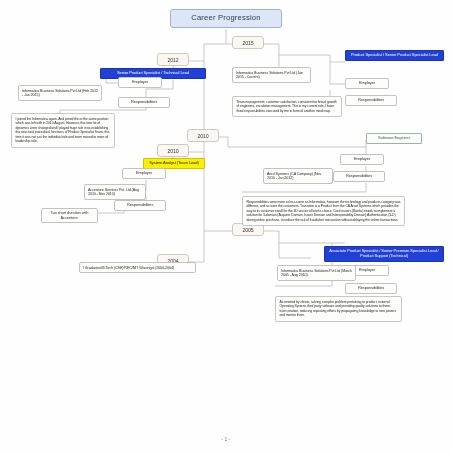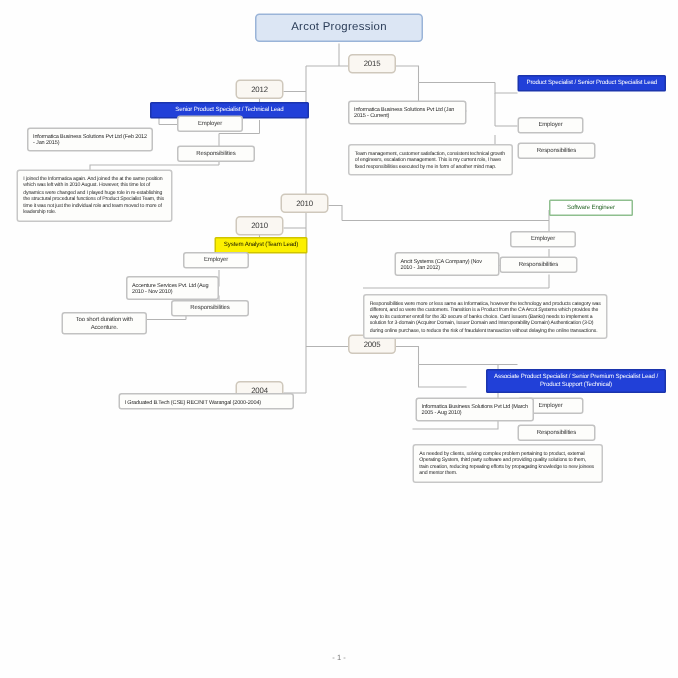--- a/index.html
+++ b/index.html
@@ -163,21 +163,21 @@
       <path d="M332,256 L332,268"></path>
       <path d="M345,268 L332,268"></path>
       <path d="M311,258 L279,258 L279,243"></path>
       <path d="M332,274 L332,286 L275,286"></path>
 
       <path d="M160,262 L173,262 L173,270"></path>
       <path d="M110,270 L173,270"></path>
     </g>
   </svg>
 
-  <div class="node title-node" style="left:170px;top:9px;width:112px;">Arcot Progression</div>
+  <div class="node title-node" style="left:170px;top:9px;width:112px;">Career Progression</div>
 
   <div class="node year" style="left:232px;top:36px;width:32px;">2015</div>
 
   <div class="node year" style="left:157px;top:53px;width:32px;">2012</div>
 
   <div class="node year" style="left:157px;top:144px;width:32px;">2010</div>
 
   <div class="node year" style="left:232px;top:223px;width:32px;">2005</div>
 
   <div class="node year" style="left:157px;top:254px;width:32px;">2004</div>

